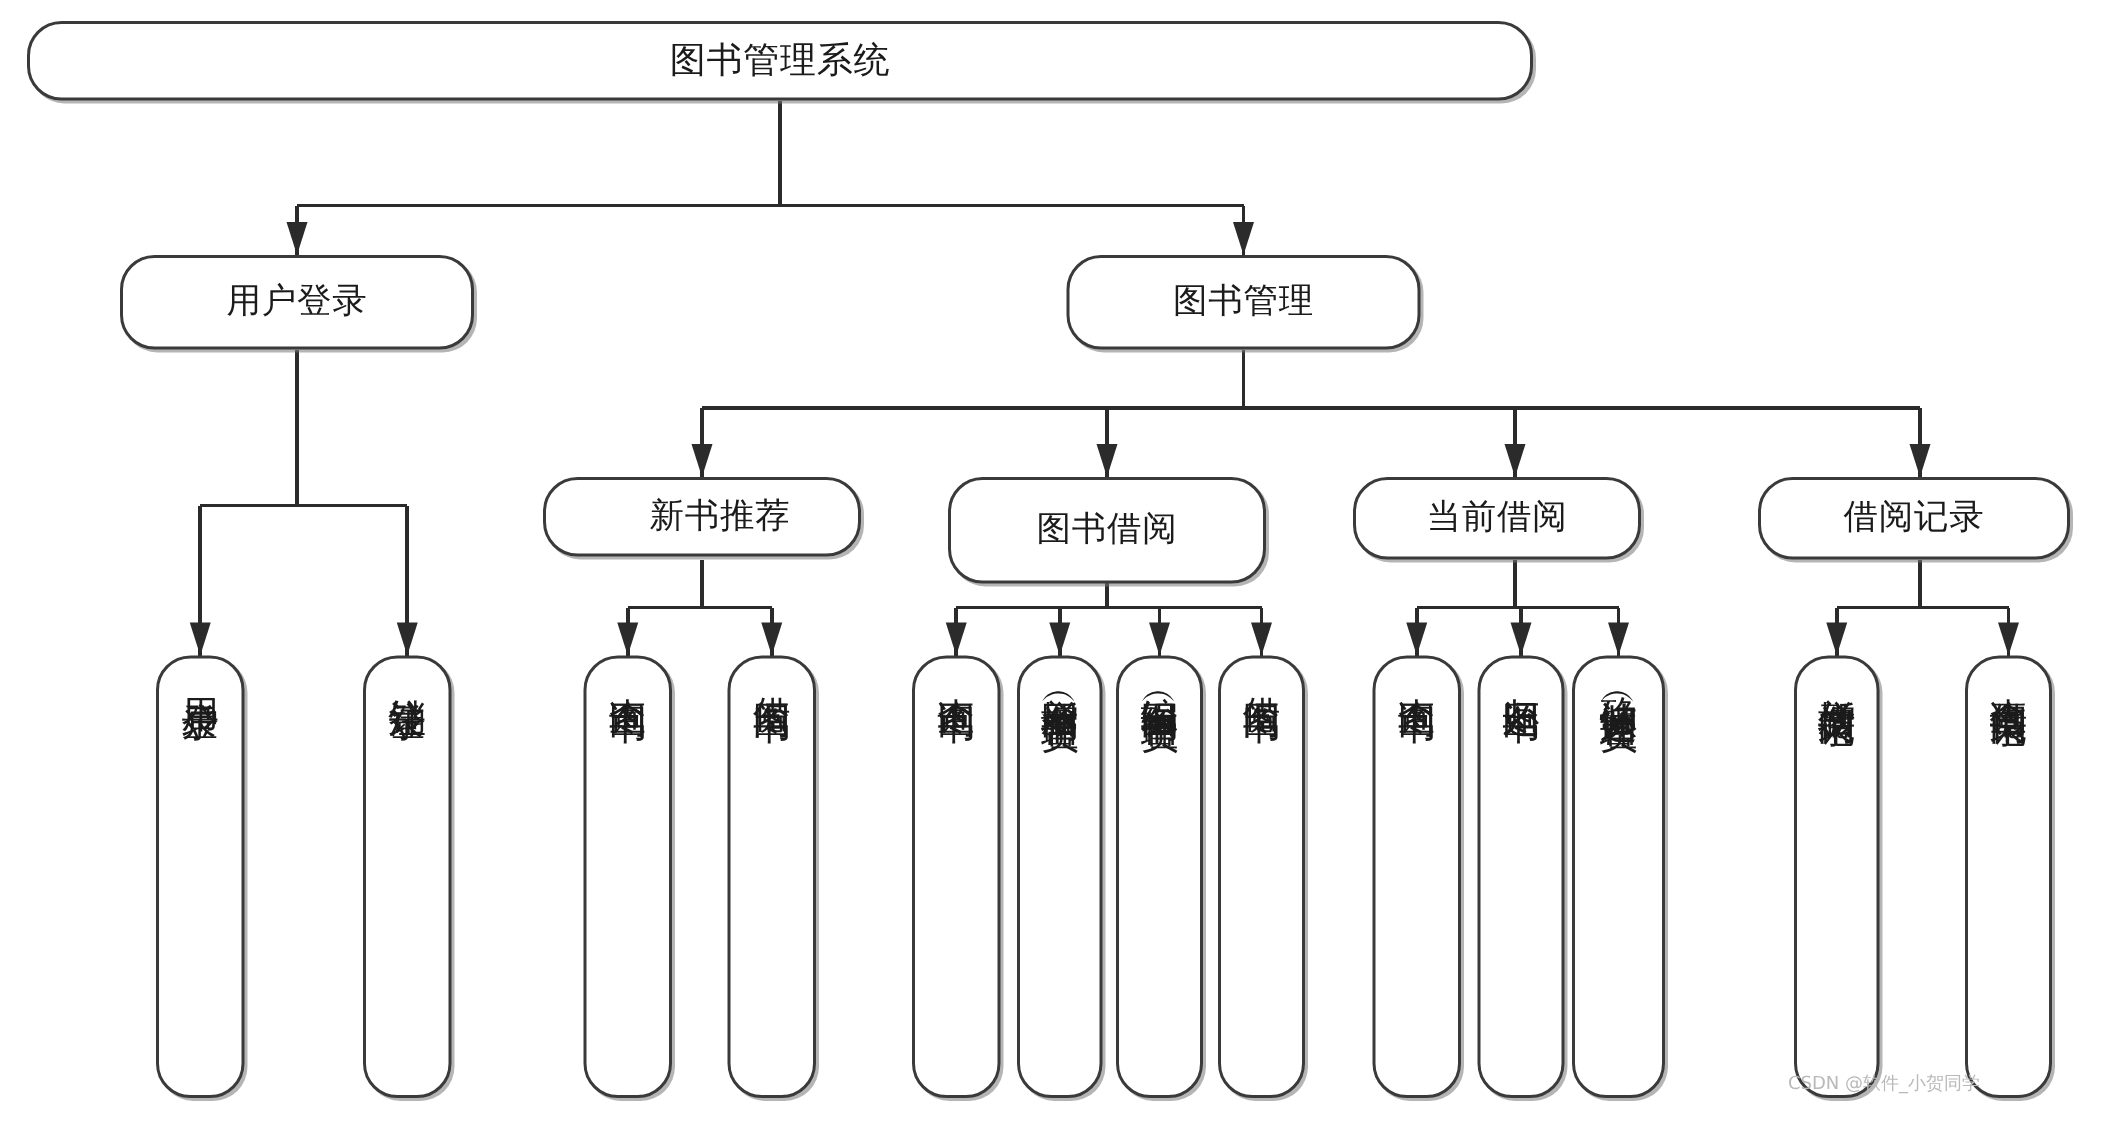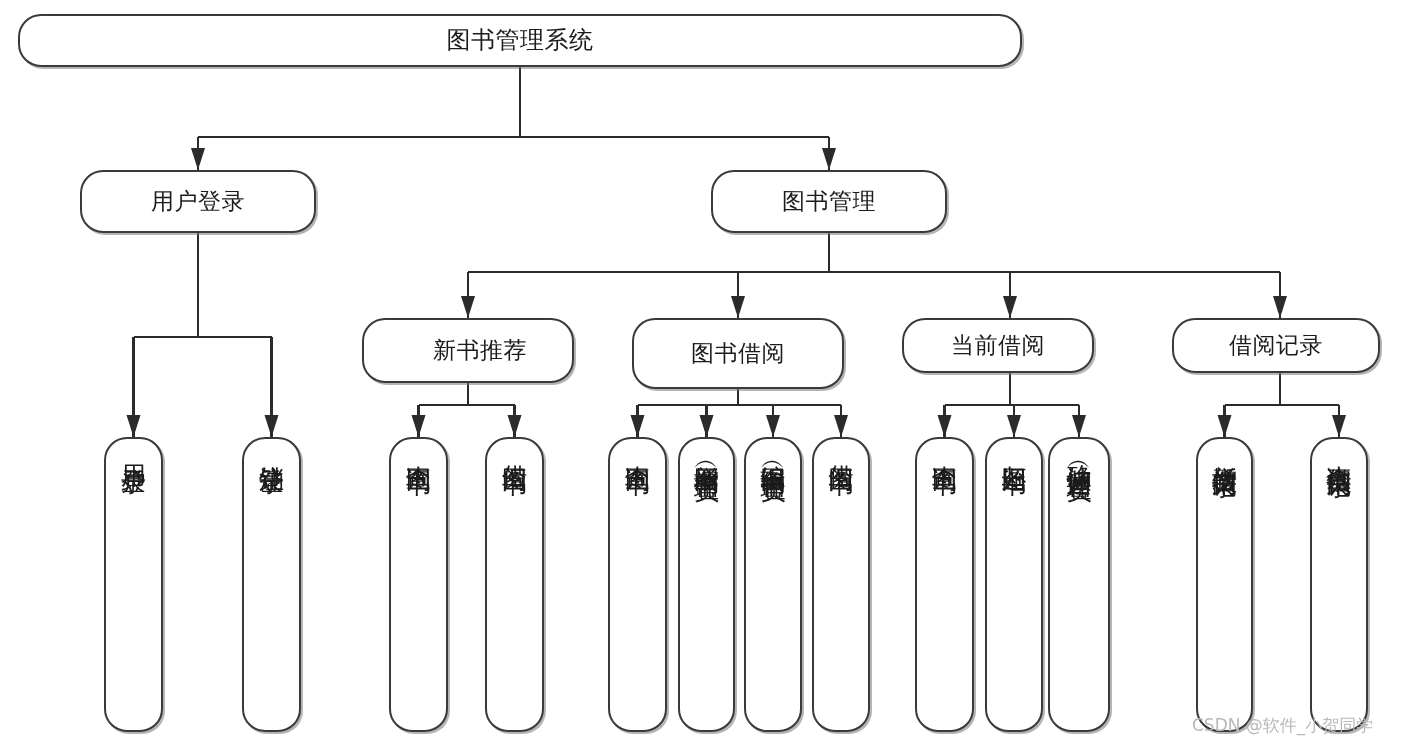--- a/index.html
+++ b/index.html
@@ -32,21 +32,21 @@
     text-orientation:upright;
     font-size:25px;
     letter-spacing:2px;
     line-height:1;
     white-space:nowrap;
     margin:0 auto;
   }
   #watermark{
     position:absolute;
     left:1192px;top:714px;
-    font-size:17px;
+    font-size:12px;
     color:#b9b9b9;
     white-space:nowrap;
     pointer-events:none;
     font-family:"DejaVu Sans","Liberation Sans",sans-serif;
   }
 </style>
 </head>
 <body>
 
 <div id="stage">
@@ -107,21 +107,21 @@
   <div id="nodes">
       <div class="node shadow horiz root" style="left: 18px; top: 14px; width: 1004px; height: 53px;">
         <span class="label">图书管理系统</span>
       </div>
       <div class="node shadow horiz" style="left: 80px; top: 170px; width: 236px; height: 63px;">
         <span class="label">用户登录</span>
       </div>
       <div class="node shadow horiz" style="left: 711px; top: 170px; width: 236px; height: 63px;">
         <span class="label">图书管理</span>
       </div>
-      <div class="node shadow horiz" style="left: 362px; top: 318px; width: 212px; height: 65px; padding-left: 24px;">
+      <div class="node shadow horiz" style="left: 362px; top: 318px; width: 212px; height: 53px; padding-left: 24px;">
         <span class="label">新书推荐</span>
       </div>
       <div class="node shadow horiz" style="left: 632px; top: 318px; width: 212px; height: 71px;">
         <span class="label">图书借阅</span>
       </div>
       <div class="node shadow horiz" style="left: 902px; top: 318px; width: 192px; height: 55px;">
         <span class="label">当前借阅</span>
       </div>
       <div class="node shadow horiz" style="left: 1172px; top: 318px; width: 208px; height: 55px;">
         <span class="label">借阅记录</span>

